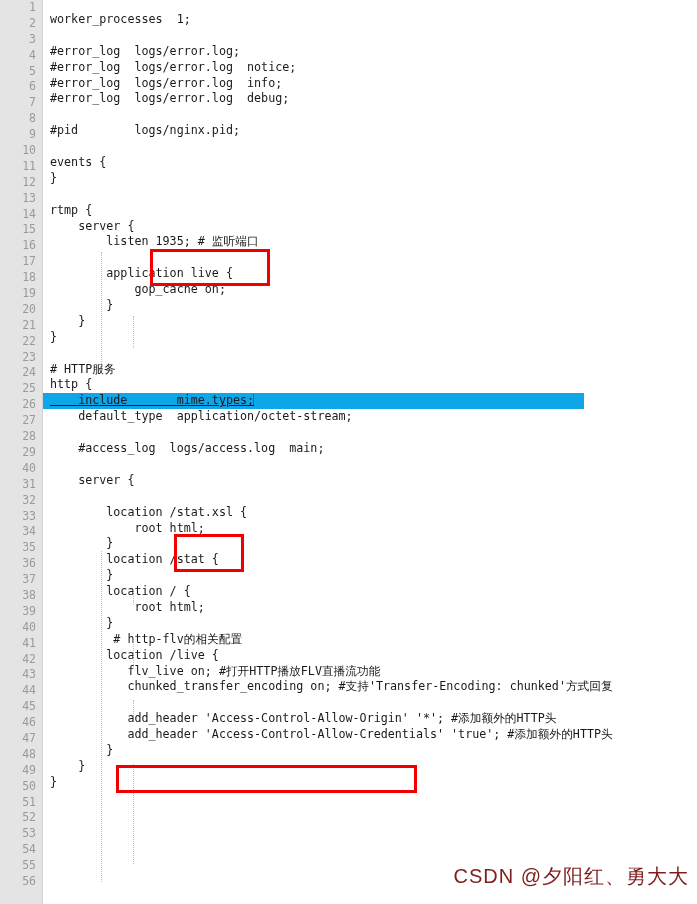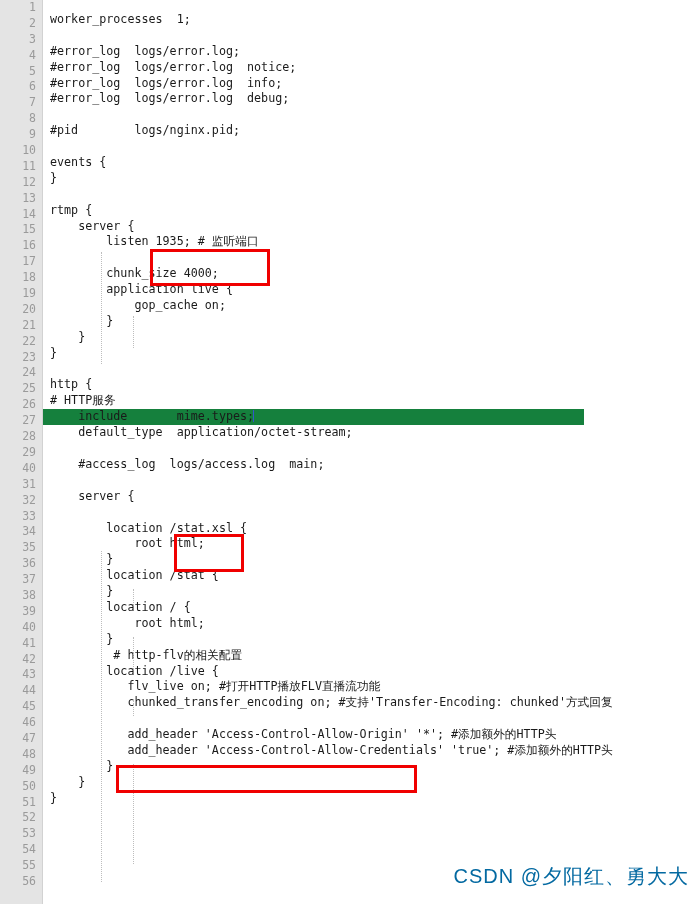--- a/index.html
+++ b/index.html
@@ -58,21 +58,22 @@
     height: 15.9px;
     line-height: 15.9px;
     white-space: pre;
     font-size: 11.7px;
     color: #1a1a1a;
     font-family: "DejaVu Sans Mono", "Liberation Mono", monospace;
     padding-left: 50px;
     box-sizing: border-box;
   }
   .row.active {
-    background: #15803d;
+    background: #0ea5e9;
+    text-decoration: underline;
   }
   .row .txt {
     position: relative;
     z-index: 2;
   }
   .caret {
     display: inline-block;
     width: 1px;
     height: 12px;
     background: #3355cc;
@@ -97,21 +98,21 @@
     pointer-events: none;
   }
 
   
   #watermark {
     position: absolute;
     right: 8px;
     bottom: 14px;
     font-family: "Liberation Sans", "DejaVu Sans", sans-serif;
     font-size: 20px;
-    color: #0369a1;
+    color: #7f1d1d;
     letter-spacing: 1px;
     z-index: 5;
     white-space: nowrap;
   }
 </style>
 </head>
 <body>
 
 <div id="editor">
 
@@ -184,29 +185,28 @@
       <div class="row"><span class="txt"></span></div>
       <div class="row"><span class="txt">#pid        logs/nginx.pid;</span></div>
       <div class="row"><span class="txt"></span></div>
       <div class="row"><span class="txt">events {</span></div>
       <div class="row"><span class="txt">}</span></div>
       <div class="row"><span class="txt"></span></div>
       <div class="row"><span class="txt">rtmp {</span></div>
       <div class="row"><span class="txt">    server {</span></div>
       <div class="row"><span class="txt">        listen 1935; # 监听端口</span></div>
       <div class="row"><span class="txt"></span></div>
-      <div class="row"><span class="txt">        chunk_size 4000;</span></div>
       <div class="row"><span class="txt">        application live {</span></div>
       <div class="row"><span class="txt">            gop_cache on;</span></div>
       <div class="row"><span class="txt">        }</span></div>
       <div class="row"><span class="txt">    }</span></div>
       <div class="row"><span class="txt">}</span></div>
       <div class="row"><span class="txt"></span></div>
+      <div class="row"><span class="txt"># HTTP服务</span></div>
       <div class="row"><span class="txt">http {</span></div>
-      <div class="row"><span class="txt"># HTTP服务</span></div>
       <div class="row active"><span class="txt">    include       mime.types;</span><span class="caret"></span></div>
       <div class="row"><span class="txt">    default_type  application/octet-stream;</span></div>
       <div class="row"><span class="txt"></span></div>
       <div class="row"><span class="txt">    #access_log  logs/access.log  main;</span></div>
       <div class="row"><span class="txt"></span></div>
       <div class="row"><span class="txt">    server {</span></div>
       <div class="row"><span class="txt"></span></div>
       <div class="row"><span class="txt">        location /stat.xsl {</span></div>
       <div class="row"><span class="txt">            root html;</span></div>
       <div class="row"><span class="txt">        }</span></div>

